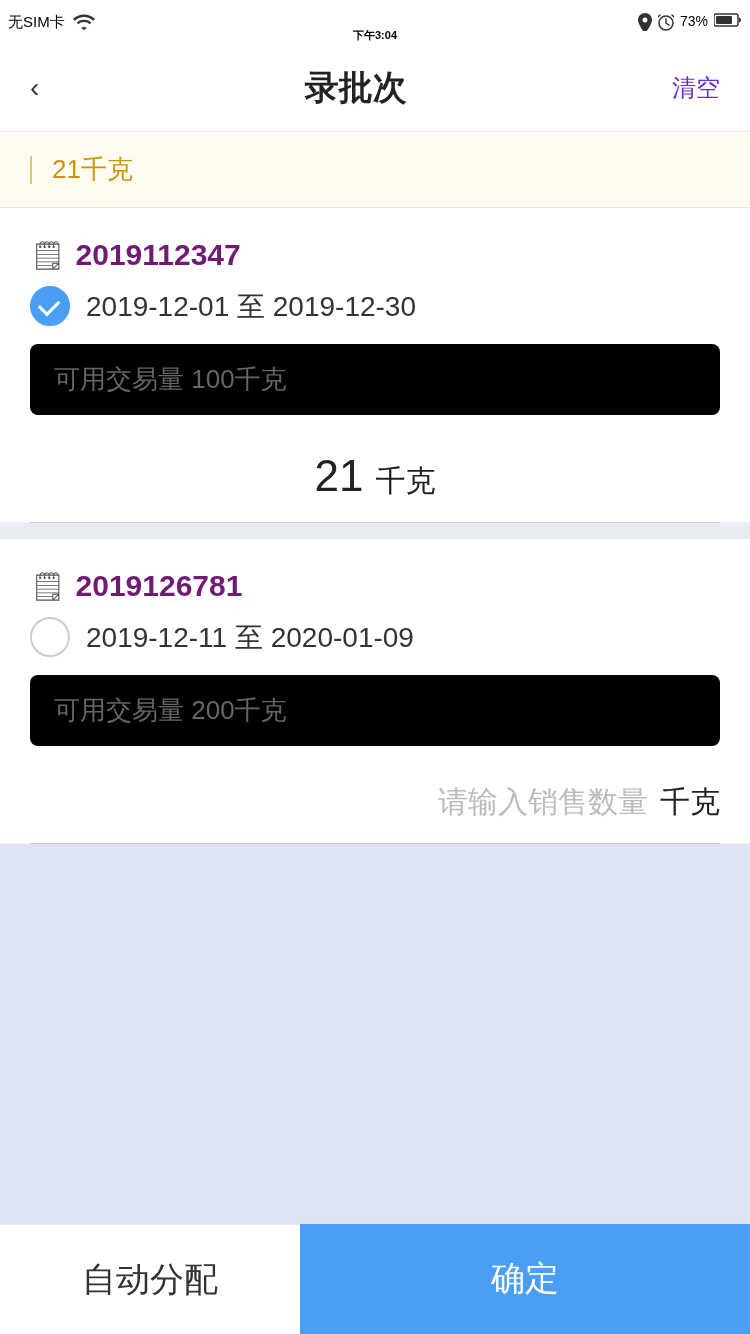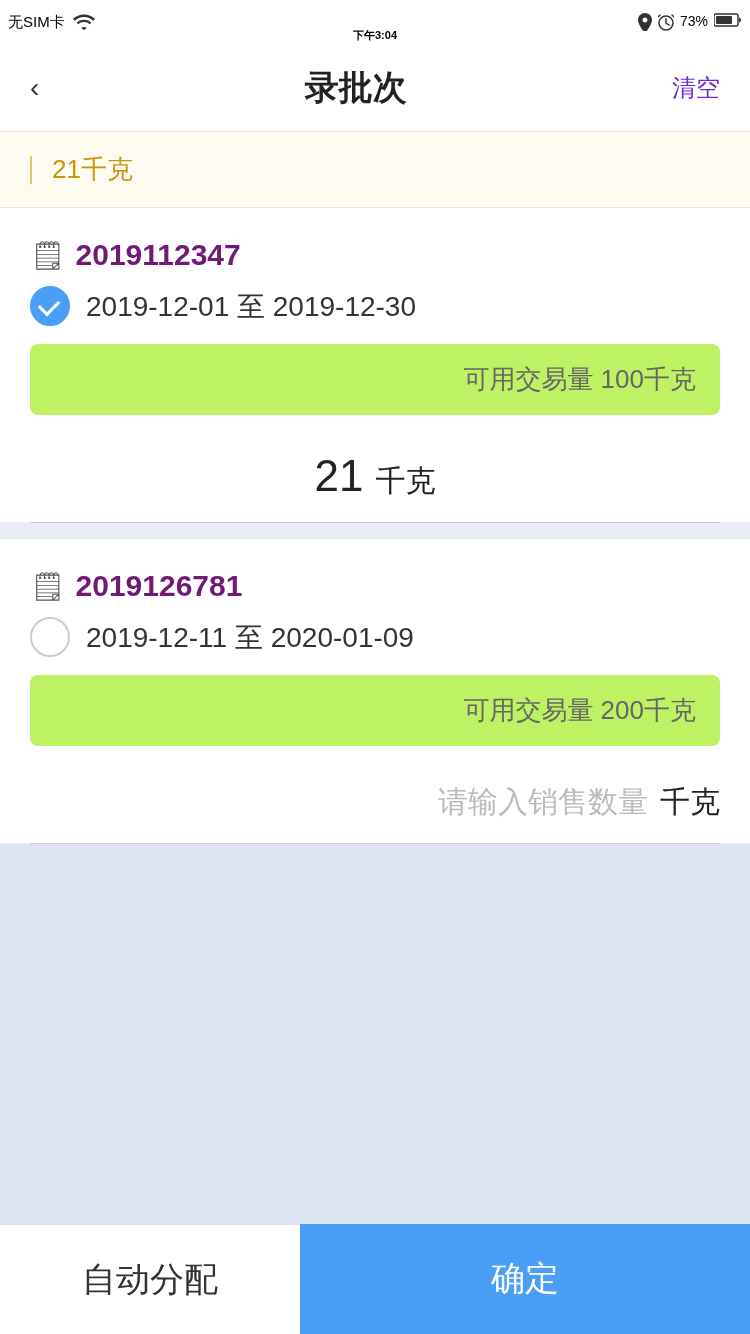--- a/index.html
+++ b/index.html
@@ -143,25 +143,24 @@
       border-left: 3px solid #fff;
       border-bottom: 3px solid #fff;
       transform: rotate(-45deg) translateY(-2px);
       display: block;
     }
     .batch-date {
       font-size: 28px;
       color: #333;
     }
     .available-row {
-      background: #bef264;
+      background: #000000;
       border-radius: 8px;
       padding: 18px 24px;
       margin-bottom: 20px;
-      text-align: right;
     }
     .available-text {
       font-size: 26px;
       color: #666;
     }
 
     
     .amount-row {
       display: flex;
       align-items: baseline;

